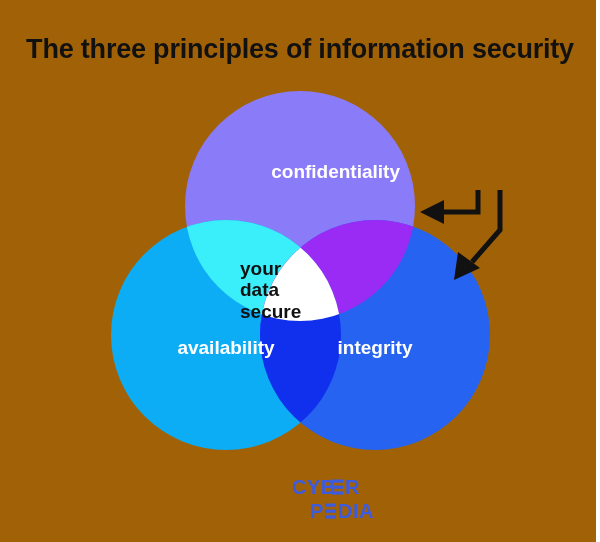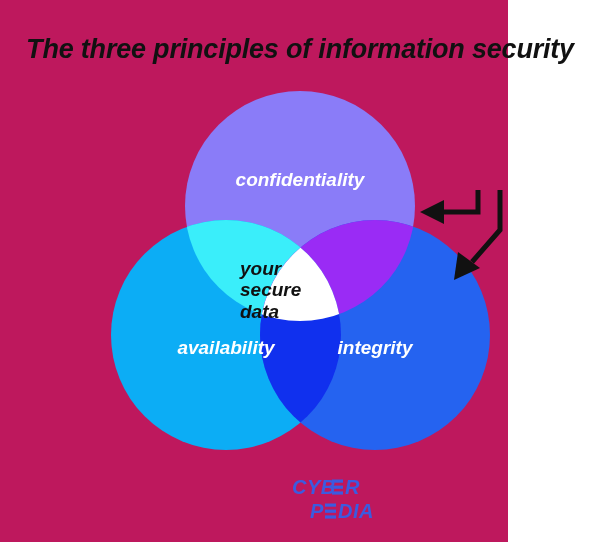--- a/index.html
+++ b/index.html
@@ -8,24 +8,23 @@
     background: #ffffff;
   }
   body {
     width: 600px;
     height: 542px;
     font-family: "Liberation Sans", sans-serif;
     overflow: hidden;
   }
   #canvas {
     position: relative;
-    width: 508px;
+    width: 596px;
     height: 542px;
-    background: #be185d;
-    font-style: italic;
+    background: #a16207;
   }
 
   
   #title {
     position: absolute;
     left: 0;
     top: 34px;
     width: 600px;
     text-align: center;
     font-size: 27px;
@@ -53,22 +52,23 @@
     position: absolute;
     color: #ffffff;
     font-weight: bold;
     font-size: 19px;
     white-space: nowrap;
     font-family: "Liberation Sans", sans-serif;
     text-align: center;
   }
   #label-confidentiality {
     left: 200px;
-    top: 169px;
+    top: 161px;
     width: 200px;
+    text-align: right;
   }
   #label-availability {
     left: 126px;
     top: 337px;
     width: 200px;
   }
   #label-integrity {
     left: 275px;
     top: 337px;
     width: 200px;
@@ -155,22 +155,22 @@
         </g>
       </g>
     </svg>
 
     <div class="venn-label" id="label-confidentiality">confidentiality</div>
     <div class="venn-label" id="label-availability">availability</div>
     <div class="venn-label" id="label-integrity">integrity</div>
 
     <div id="label-secure-data">
       <div>your</div>
+      <div>data</div>
       <div>secure</div>
-      <div>data</div>
     </div>
   </div>
 
 
   <div id="annotation-arrows">
     <svg width="125" height="95" viewBox="0 0 125 95">
 
       <g fill="none" stroke="#111111" stroke-width="5" stroke-linecap="butt">
         <path d="M 68 0 L 68 22 L 30 22"></path>
       </g>

